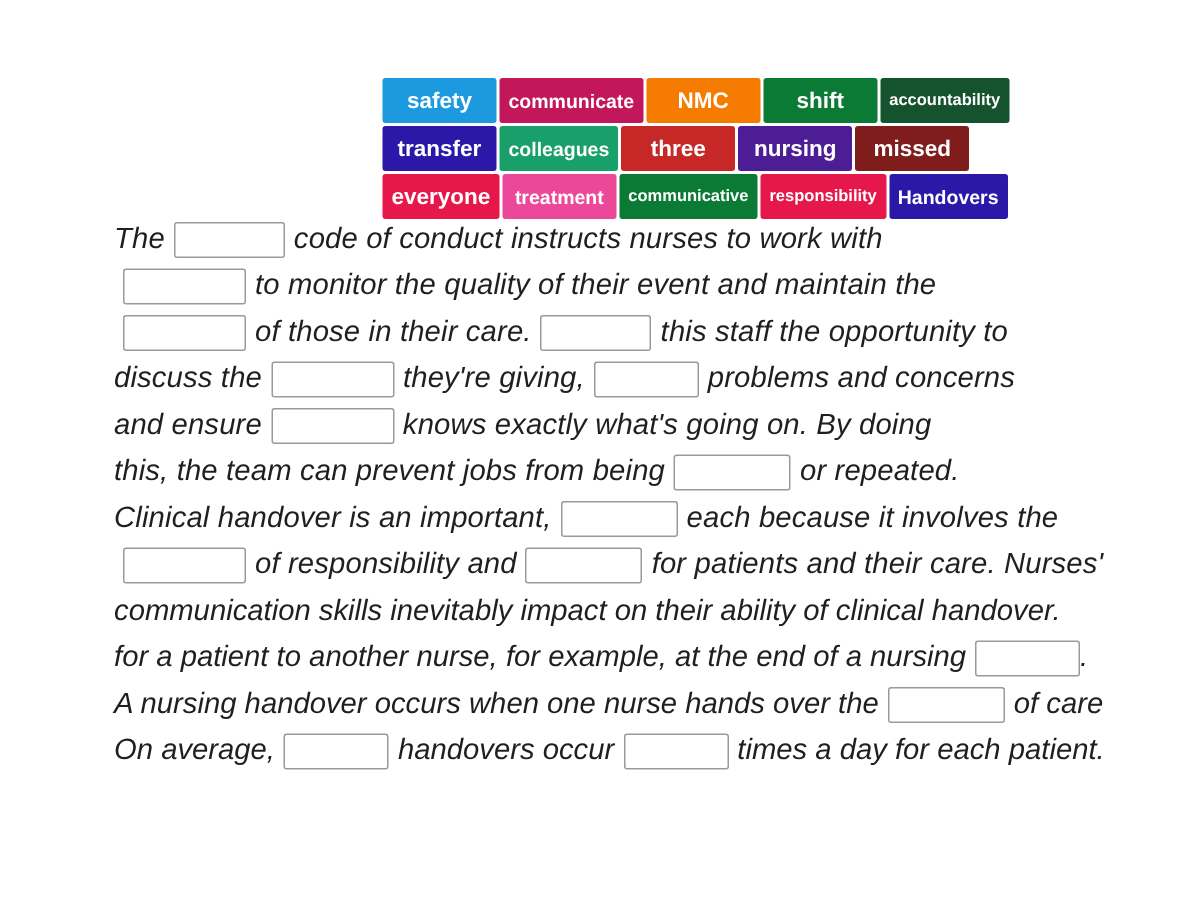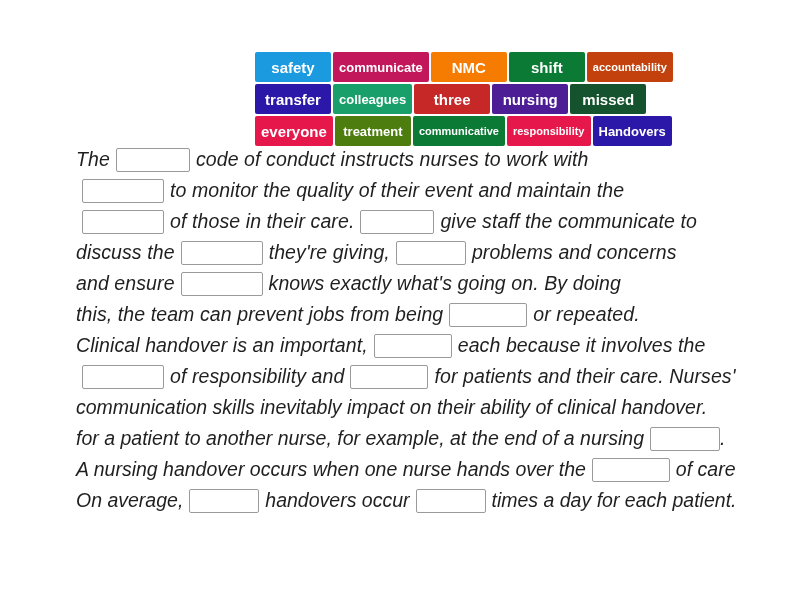--- a/index.html
+++ b/index.html
@@ -97,32 +97,32 @@
 <body>
 
 <div id="page">
 
   <div id="word-bank">
     <div class="bank-row">
       <div class="bank-word" style="background:#1b9ae0">safety</div>
       <div class="bank-word small" style="background:#c2185b">communicate</div>
       <div class="bank-word" style="background:#f57c00">NMC</div>
       <div class="bank-word" style="background:#0b7a34">shift</div>
-      <div class="bank-word xsmall" style="background:#c2410c">accountability</div>
+      <div class="bank-word xsmall" style="background:#14532d">accountability</div>
     </div>
     <div class="bank-row">
       <div class="bank-word" style="background:#2b18a8">transfer</div>
       <div class="bank-word small" style="background:#19a06a">colleagues</div>
       <div class="bank-word" style="background:#c62828">three</div>
       <div class="bank-word" style="background:#4c1d95">nursing</div>
-      <div class="bank-word" style="background:#14532d">missed</div>
+      <div class="bank-word" style="background:#7f1d1d">missed</div>
     </div>
     <div class="bank-row">
       <div class="bank-word" style="background:#e5174b">everyone</div>
-      <div class="bank-word small" style="background:#4d7c0f">treatment</div>
+      <div class="bank-word small" style="background:#ec4899">treatment</div>
       <div class="bank-word xsmall" style="background:#0b7a34">communicative</div>
       <div class="bank-word xsmall" style="background:#e5174b">responsibility</div>
       <div class="bank-word small" style="background:#2b18a8">Handovers</div>
     </div>
   </div>
 
   <div id="exercise-text">
 
     <div class="tline">
       <span>The</span>
@@ -132,21 +132,21 @@
 
     <div class="tline">
       <span class="blank w80"></span>
       <span>to monitor the quality of their event and maintain the</span>
     </div>
 
     <div class="tline">
       <span class="blank w80"></span>
       <span>of those in their care.</span>
       <span class="blank"></span>
-      <span>give staff the communicate to</span>
+      <span>this staff the opportunity to</span>
     </div>
 
     <div class="tline">
       <span>discuss the</span>
       <span class="blank w80"></span>
       <span>they're giving,</span>
       <span class="blank w68"></span>
       <span>problems and concerns</span>
     </div>
 

